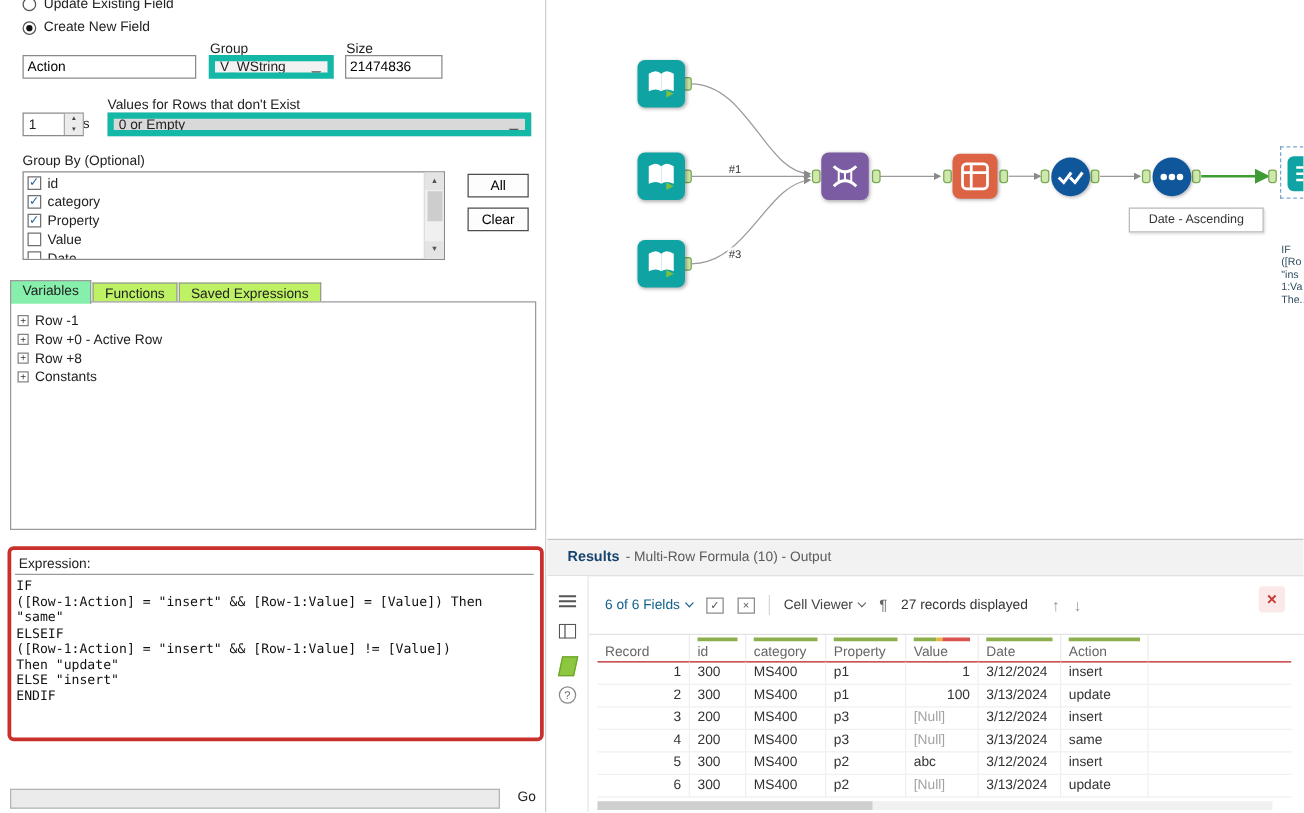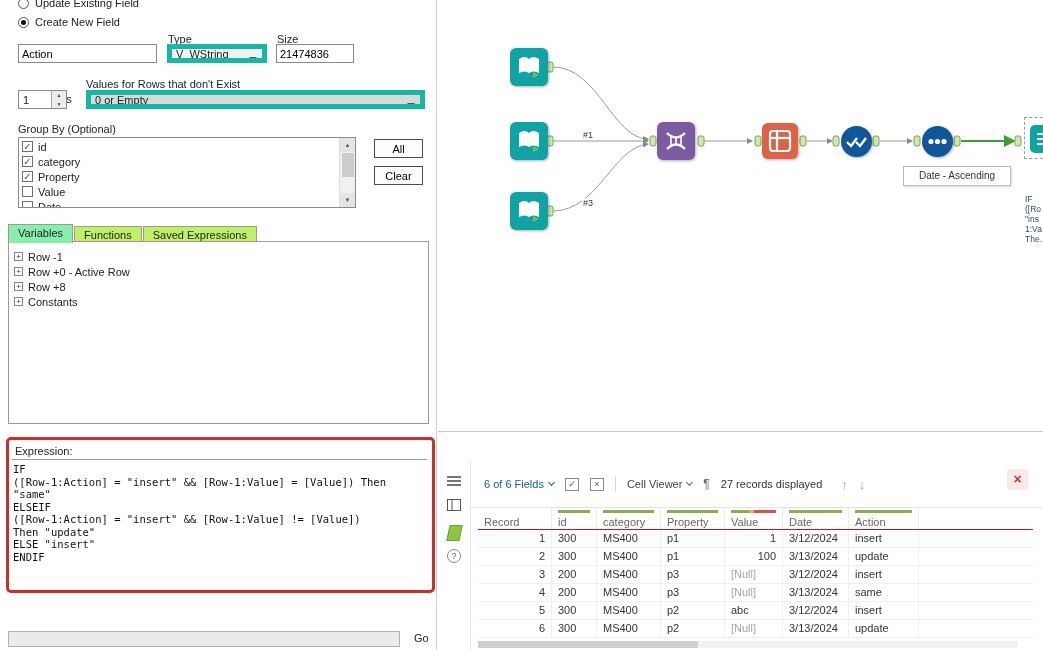--- a/index.html
+++ b/index.html
@@ -119,21 +119,21 @@
       <span class="radio"></span>
       <span>Update Existing Field</span>
     </div>
     <div class="radio-row r2">
       <span class="radio">
           <span class="dot"></span>
         </span>
       <span>Create New Field</span>
     </div>
 
-    <div class="lbl type-lbl">Type</div>
+    <div class="lbl type-lbl">Group</div>
     <div class="lbl size-lbl">Size</div>
     <input class="txt field-input" value="Action" style="">
     <div class="combo type-combo">
       <span>V_WString</span>
       <span class="chev"></span>
     </div>
     <input class="txt size-input" value="21474836" style="">
 
     <div class="lbl numrows-lbl">Num Rows</div>
     <div class="lbl values-lbl">Values for Rows that don't Exist</div>
@@ -319,20 +319,24 @@
     <span class="wire-label l3">#3</span>
     <div class="sort-annotation">Date - Ascending</div>
     <pre class="formula-annotation">IF
 ([Ro
 "ins
 1:Va
 The..</pre>
   </div>
 
   <div class="results">
+    <div class="results-header">
+      <span class="rh-bold">Results</span>
+      <span class="rh-rest">- Multi-Row Formula (10) - Output</span>
+    </div>
 
     <div class="side-strip">
       <div class="ss-icon" style="top:14px">
         <svg width="14" height="12">
             <g stroke="#555" stroke-width="1.6">
               <line x1="0" y1="2" x2="14" y2="2"></line>
               <line x1="0" y1="6" x2="14" y2="6"></line>
               <line x1="0" y1="10" x2="14" y2="10"></line>
             </g>
           </svg>

